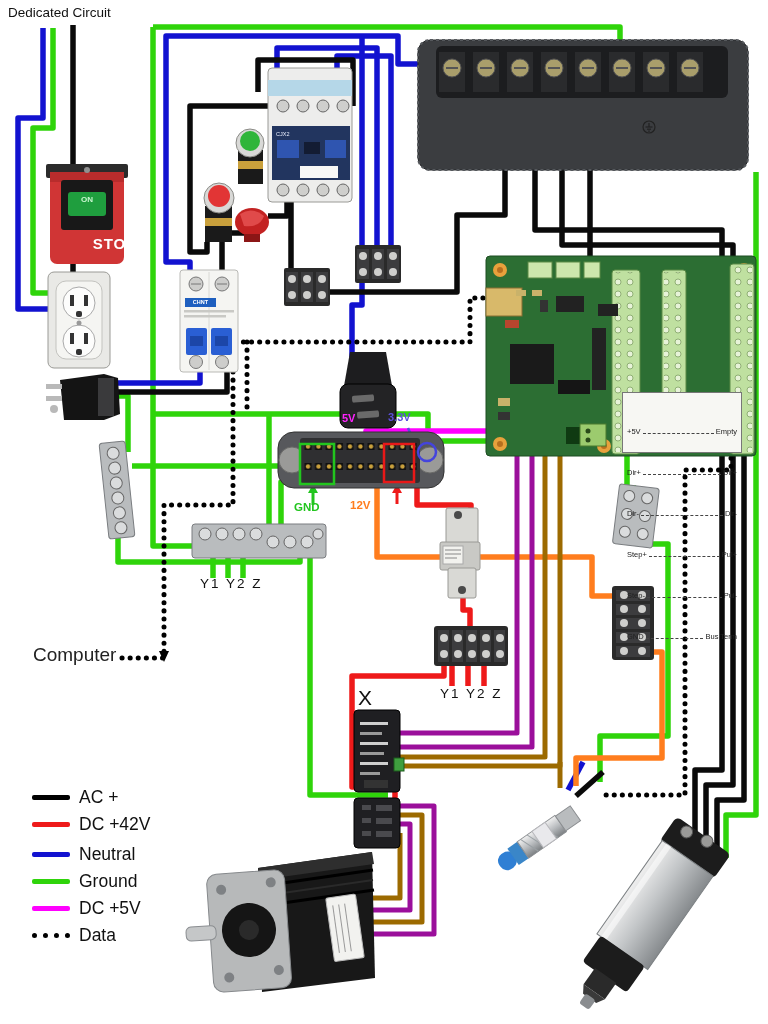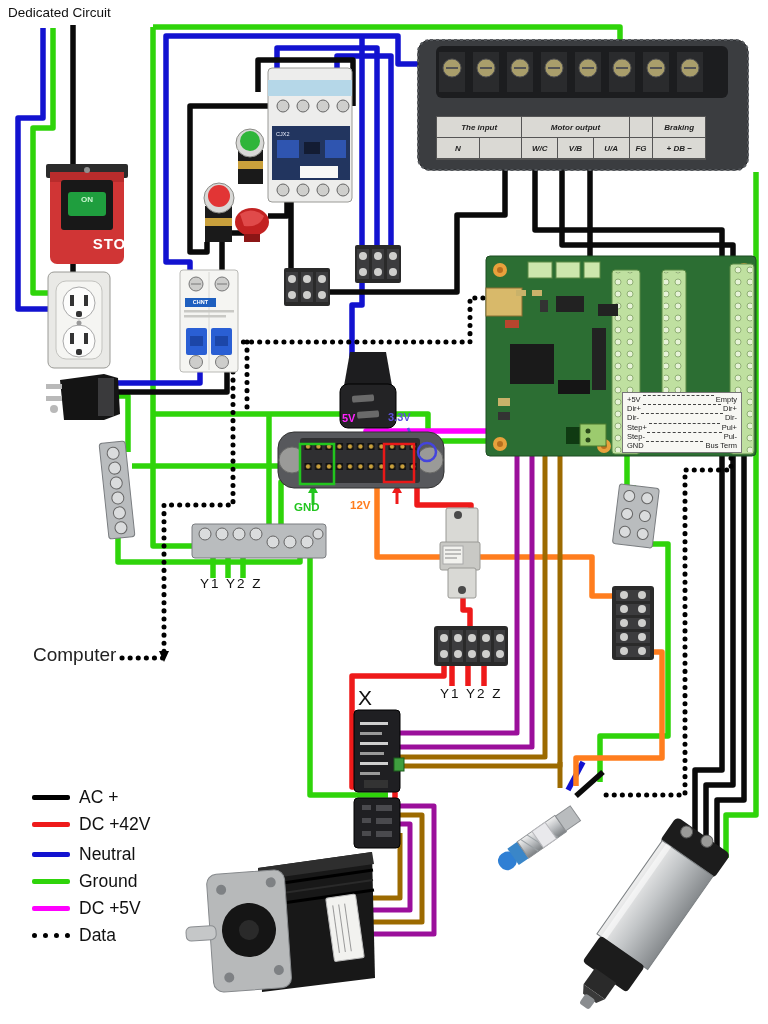--- a/index.html
+++ b/index.html
@@ -18,21 +18,21 @@
   .lbl-stop{left:50px;top:235px;width:94px;text-align:center;font-size:15px;font-weight:700;color:#fff;letter-spacing:1px;padding-left:18px;}
   .lbl-on{left:68px;top:195px;width:38px;text-align:center;font-size:8px;font-weight:700;color:#c9f7d0;}
   .lbl-chnt{left:185px;top:298px;width:31px;text-align:center;font-size:5.5px;font-weight:700;color:#fff;background:#1e5fbf;height:9px;line-height:9px;}
   .lbl-cjx2{left:276px;top:131px;font-size:5.5px;color:#e8eefc;}
   
   .vfd-table{position:absolute;left:436px;top:116px;width:270px;height:44px;background:#dad9d4;border:1px solid #555;box-sizing:border-box;font-size:8px;font-weight:700;font-style:italic;color:#222;}
   .vfd-row{display:flex;height:21px;}
   .vfd-cell{border-right:1px solid #555;border-bottom:1px solid #555;display:flex;align-items:center;justify-content:center;box-sizing:border-box;}
   
   .pinbox{position:absolute;left:622px;top:392px;width:120px;height:61px;background:#f7f7f3;border:1px solid #777;box-sizing:border-box;padding:2px 4px;font-size:7.5px;color:#222;display:flex;flex-direction:column;justify-content:space-between;}
-  .pinrow{display:flex;align-items:flex-start;height:9px;}
+  .pinrow{display:flex;align-items:flex-end;height:9px;margin-top:32px;}
   .pinrow .fill{flex:1;border-bottom:1px dashed #444;margin:0 2px 2px 2px;}
   
   .legend-title{position:absolute;left:6px;top:744px;font-size:33px;color:#f0281e;}
   .legend-item{position:absolute;left:20px;display:flex;align-items:center;height:12px;margin-left:12px;}
   .legend-item .chip{width:38px;height:5px;margin-right:9px;border-radius:2px;}
   .legend-item .chip-data{width:38px;height:0;border-top:5px dotted #000;background:none;border-radius:0;}
   .legend-item .txt{font-size:17.5px;color:#111;}
   .chip-ac{background:#000000;}
   .chip-dc42{background:#ee1a1a;}
   .chip-neutral{background:#1212d0;}
@@ -527,37 +527,20 @@
 <div class="lbl lbl-ygroup-mid">Y1 Y2 Z</div>
 <div class="lbl lbl-gnd">GND</div>
 <div class="lbl lbl-12v">12V</div>
 <div class="lbl lbl-5v">5V</div>
 <div class="lbl lbl-33v">3.3V</div>
 <div class="lbl lbl-stop">STOP</div>
 <div class="lbl lbl-on">ON</div>
 <div class="lbl lbl-chnt">CHNT</div>
 <div class="lbl lbl-cjx2">CJX2</div>
 
-<div class="vfd-table">
-  <div class="vfd-row">
-    <div class="vfd-cell" style="width:86px">The input</div>
-    <div class="vfd-cell" style="width:108px">Motor output</div>
-    <div class="vfd-cell" style="width:24px"></div>
-    <div class="vfd-cell" style="width:52px;border-right:none">Braking</div>
-  </div>
-  <div class="vfd-row">
-    <div class="vfd-cell" style="width:43px">N</div>
-    <div class="vfd-cell" style="width:43px"></div>
-    <div class="vfd-cell" style="width:36px">W/C</div>
-    <div class="vfd-cell" style="width:36px">V/B</div>
-    <div class="vfd-cell" style="width:36px">U/A</div>
-    <div class="vfd-cell" style="width:24px">FG</div>
-    <div class="vfd-cell" style="width:52px;border-right:none">+ DB −</div>
-  </div>
-</div>
 
 <div class="pinbox">
   <div class="pinrow">
         <span>+5V</span>
         <span class="fill"></span>
         <span>Empty</span>
       </div>
   <div class="pinrow">
         <span>Dir+</span>
         <span class="fill"></span>

